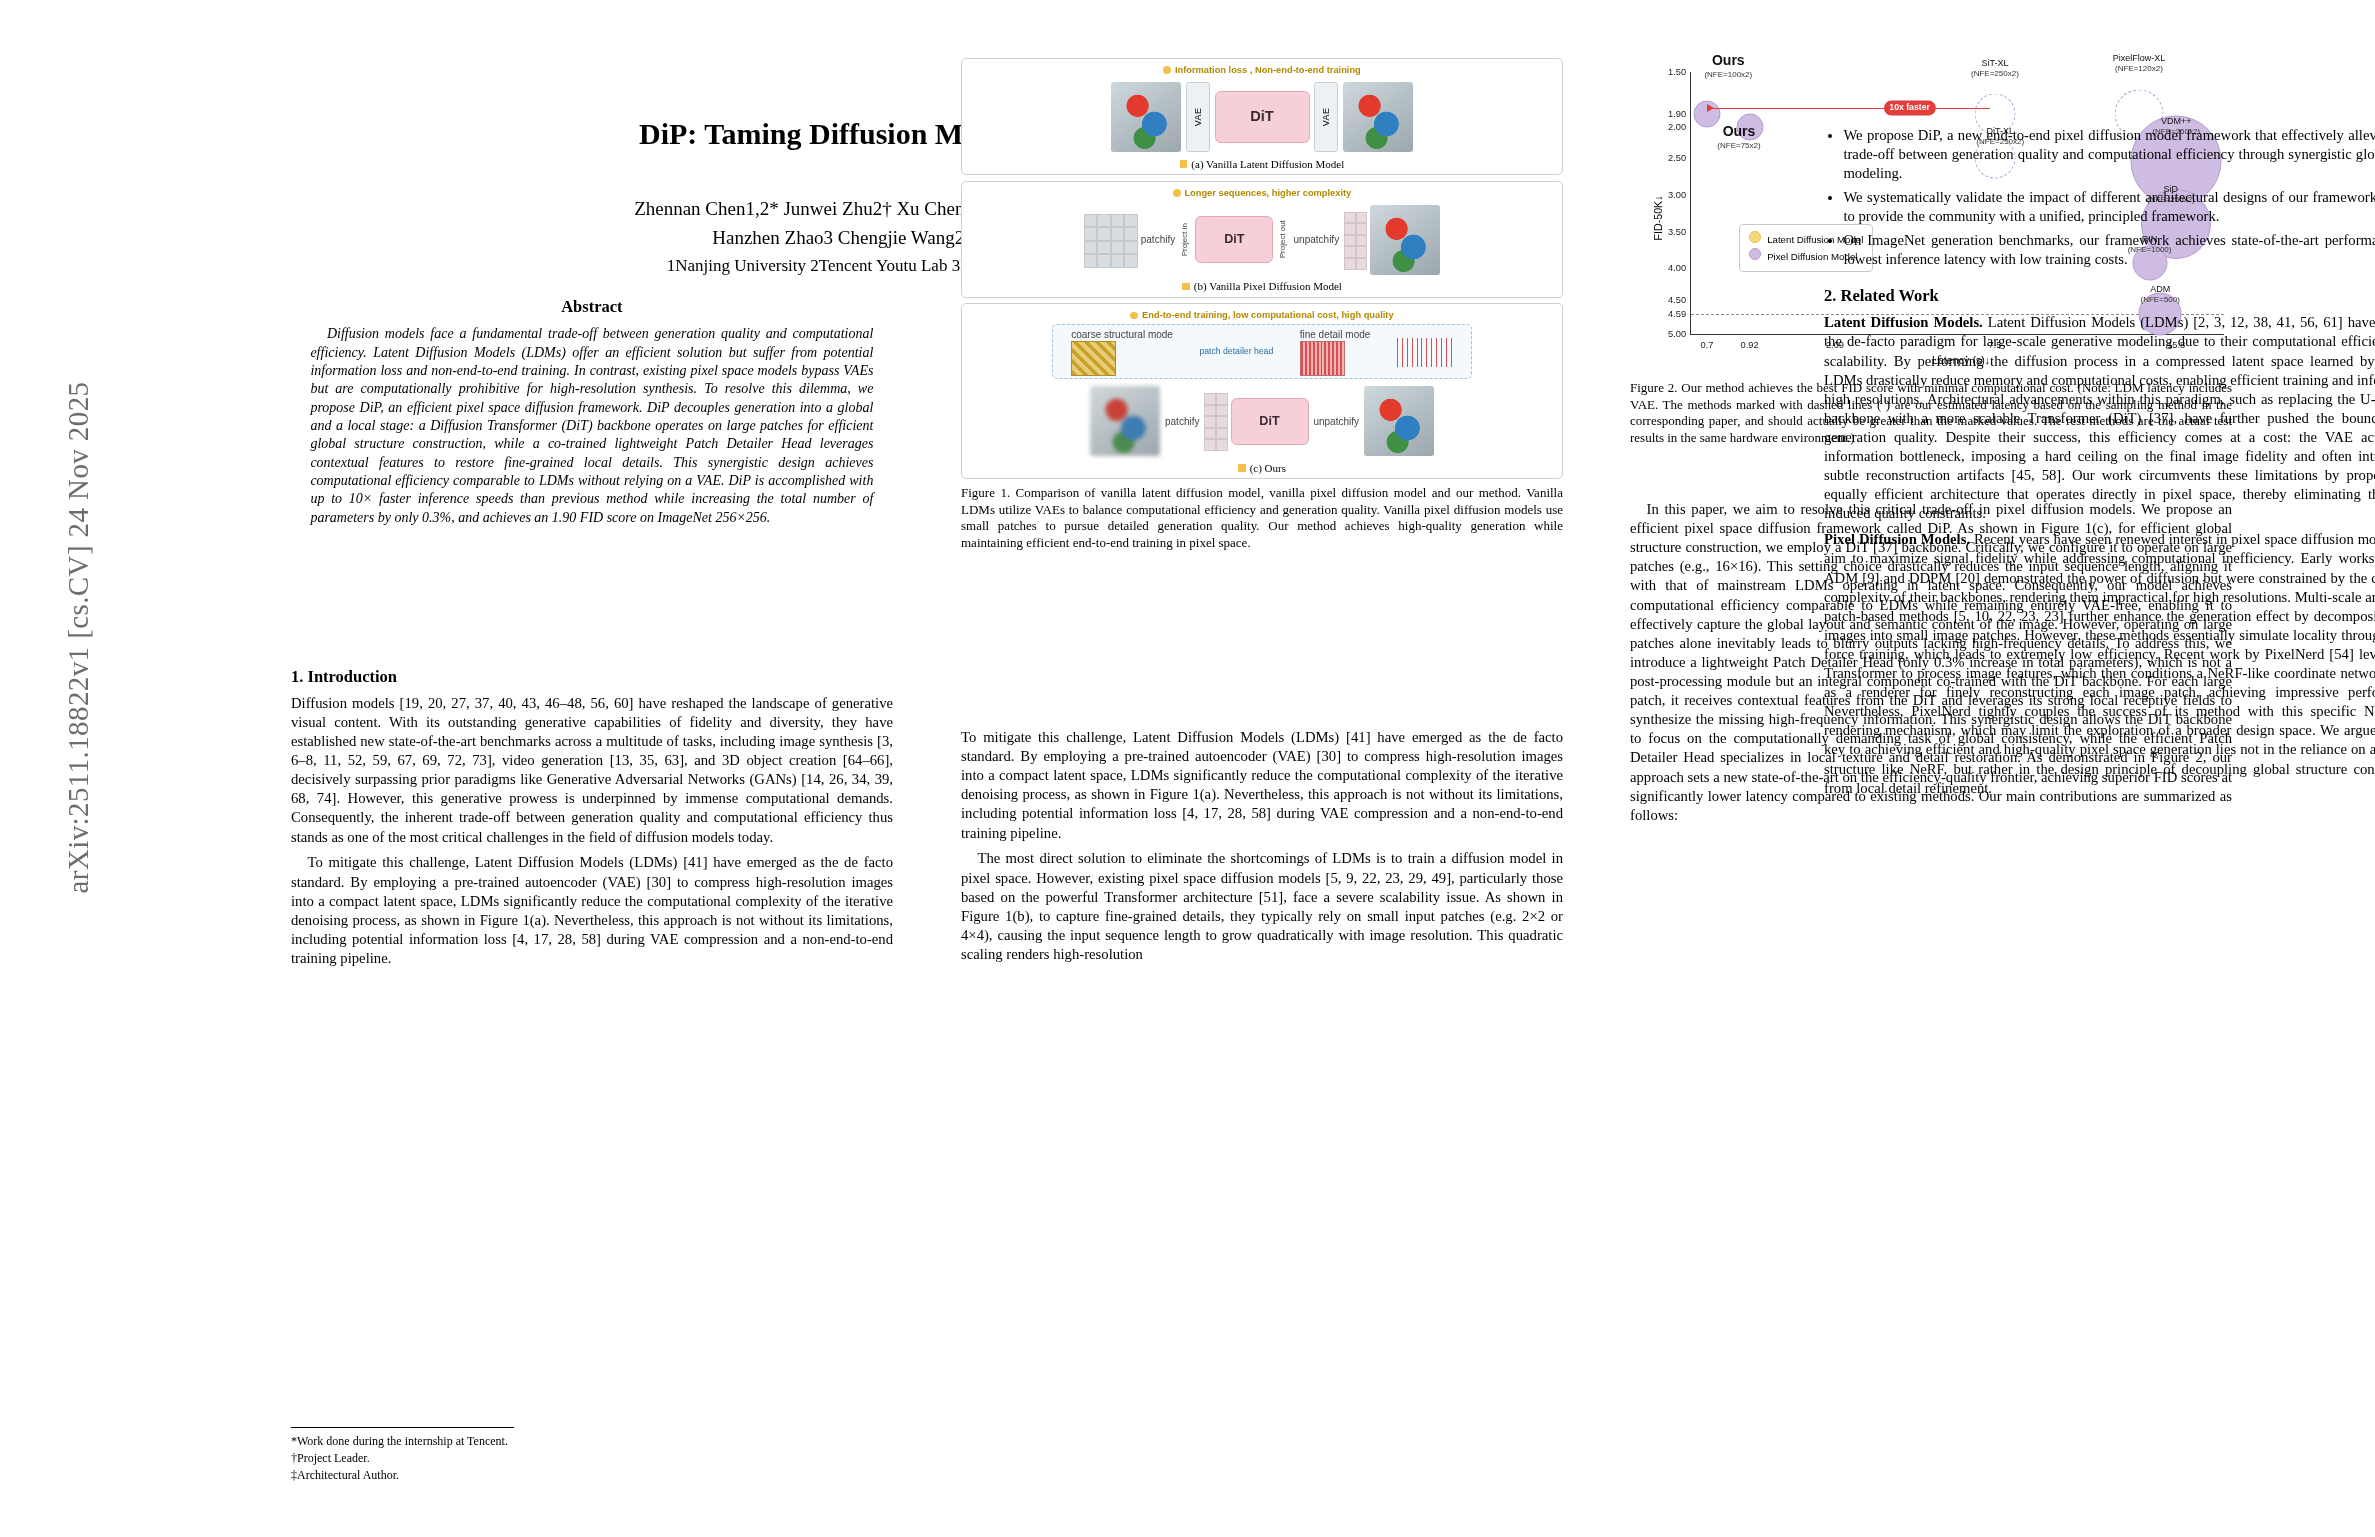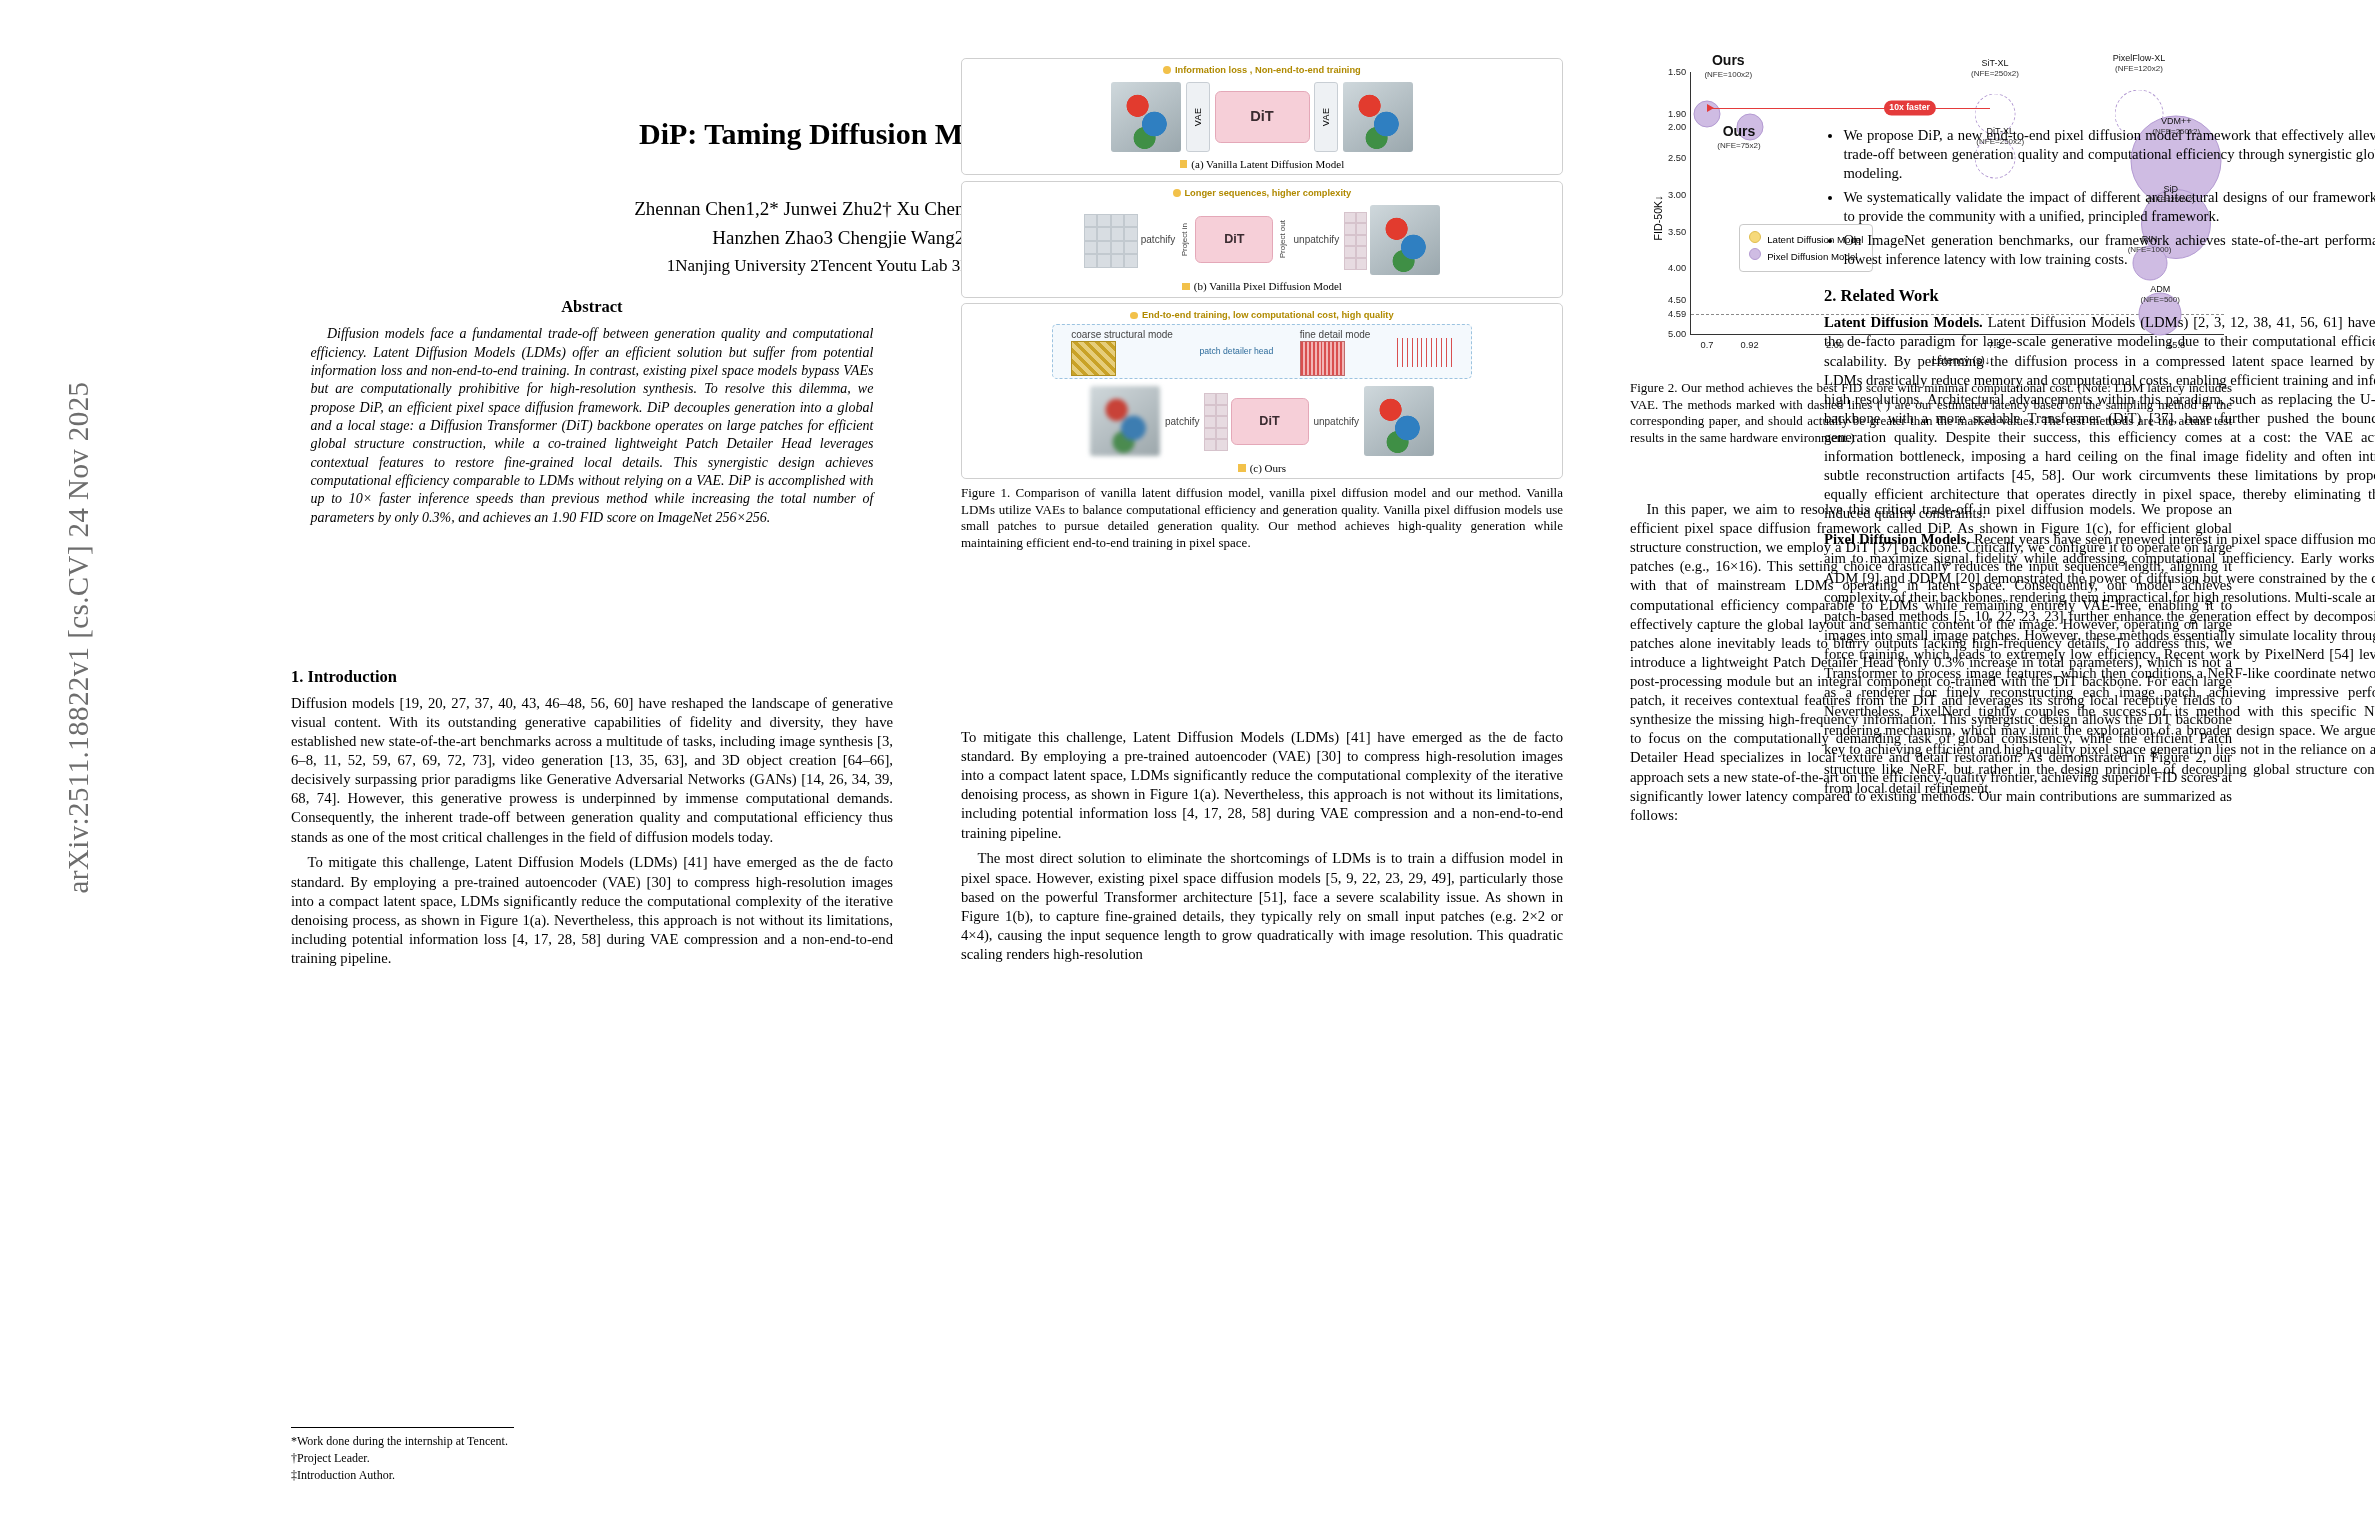--- a/index.html
+++ b/index.html
@@ -324,21 +324,21 @@
       <div style="position:absolute; left:0; top:592px; width:602px;">
         <h2 class="sec">1. Introduction</h2>
         <p class="noind">Diffusion models [19, 20, 27, 37, 40, 43, 46–48, 56, 60] have reshaped the landscape of generative visual content. With its outstanding generative capabilities of fidelity and diversity, they have established new state-of-the-art benchmarks across a multitude of tasks, including image synthesis [3, 6–8, 11, 52, 59, 67, 69, 72, 73], video generation [13, 35, 63], and 3D object creation [64–66], decisively surpassing prior paradigms like Generative Adversarial Networks (GANs) [14, 26, 34, 39, 68, 74]. However, this generative prowess is underpinned by immense computational demands. Consequently, the inherent trade-off between generation quality and computational efficiency thus stands as one of the most critical challenges in the field of diffusion models today.</p>
         <p>To mitigate this challenge, Latent Diffusion Models (LDMs) [41] have emerged as the de facto standard. By employing a pre-trained autoencoder (VAE) [30] to compress high-resolution images into a compact latent space, LDMs significantly reduce the computational complexity of the iterative denoising process, as shown in Figure 1(a). Nevertheless, this approach is not without its limitations, including potential information loss [4, 17, 28, 58] during VAE compression and a non-end-to-end training pipeline.</p>
       </div>
 
       <div class="footnotes">
         <div class="fn-rule"></div>
         <div>*Work done during the internship at Tencent.</div>
         <div>†Project Leader.</div>
-        <div>‡Introduction Author.</div>
+        <div>‡Architectural Author.</div>
       </div>
     </div>
 
     <div class="col" id="col2">
 
       <div class="fig1">
 
         <div class="fig-panel">
           <div class="panel-note">
             <span class="dot"></span><span>Information loss , Non-end-to-end training</span>

